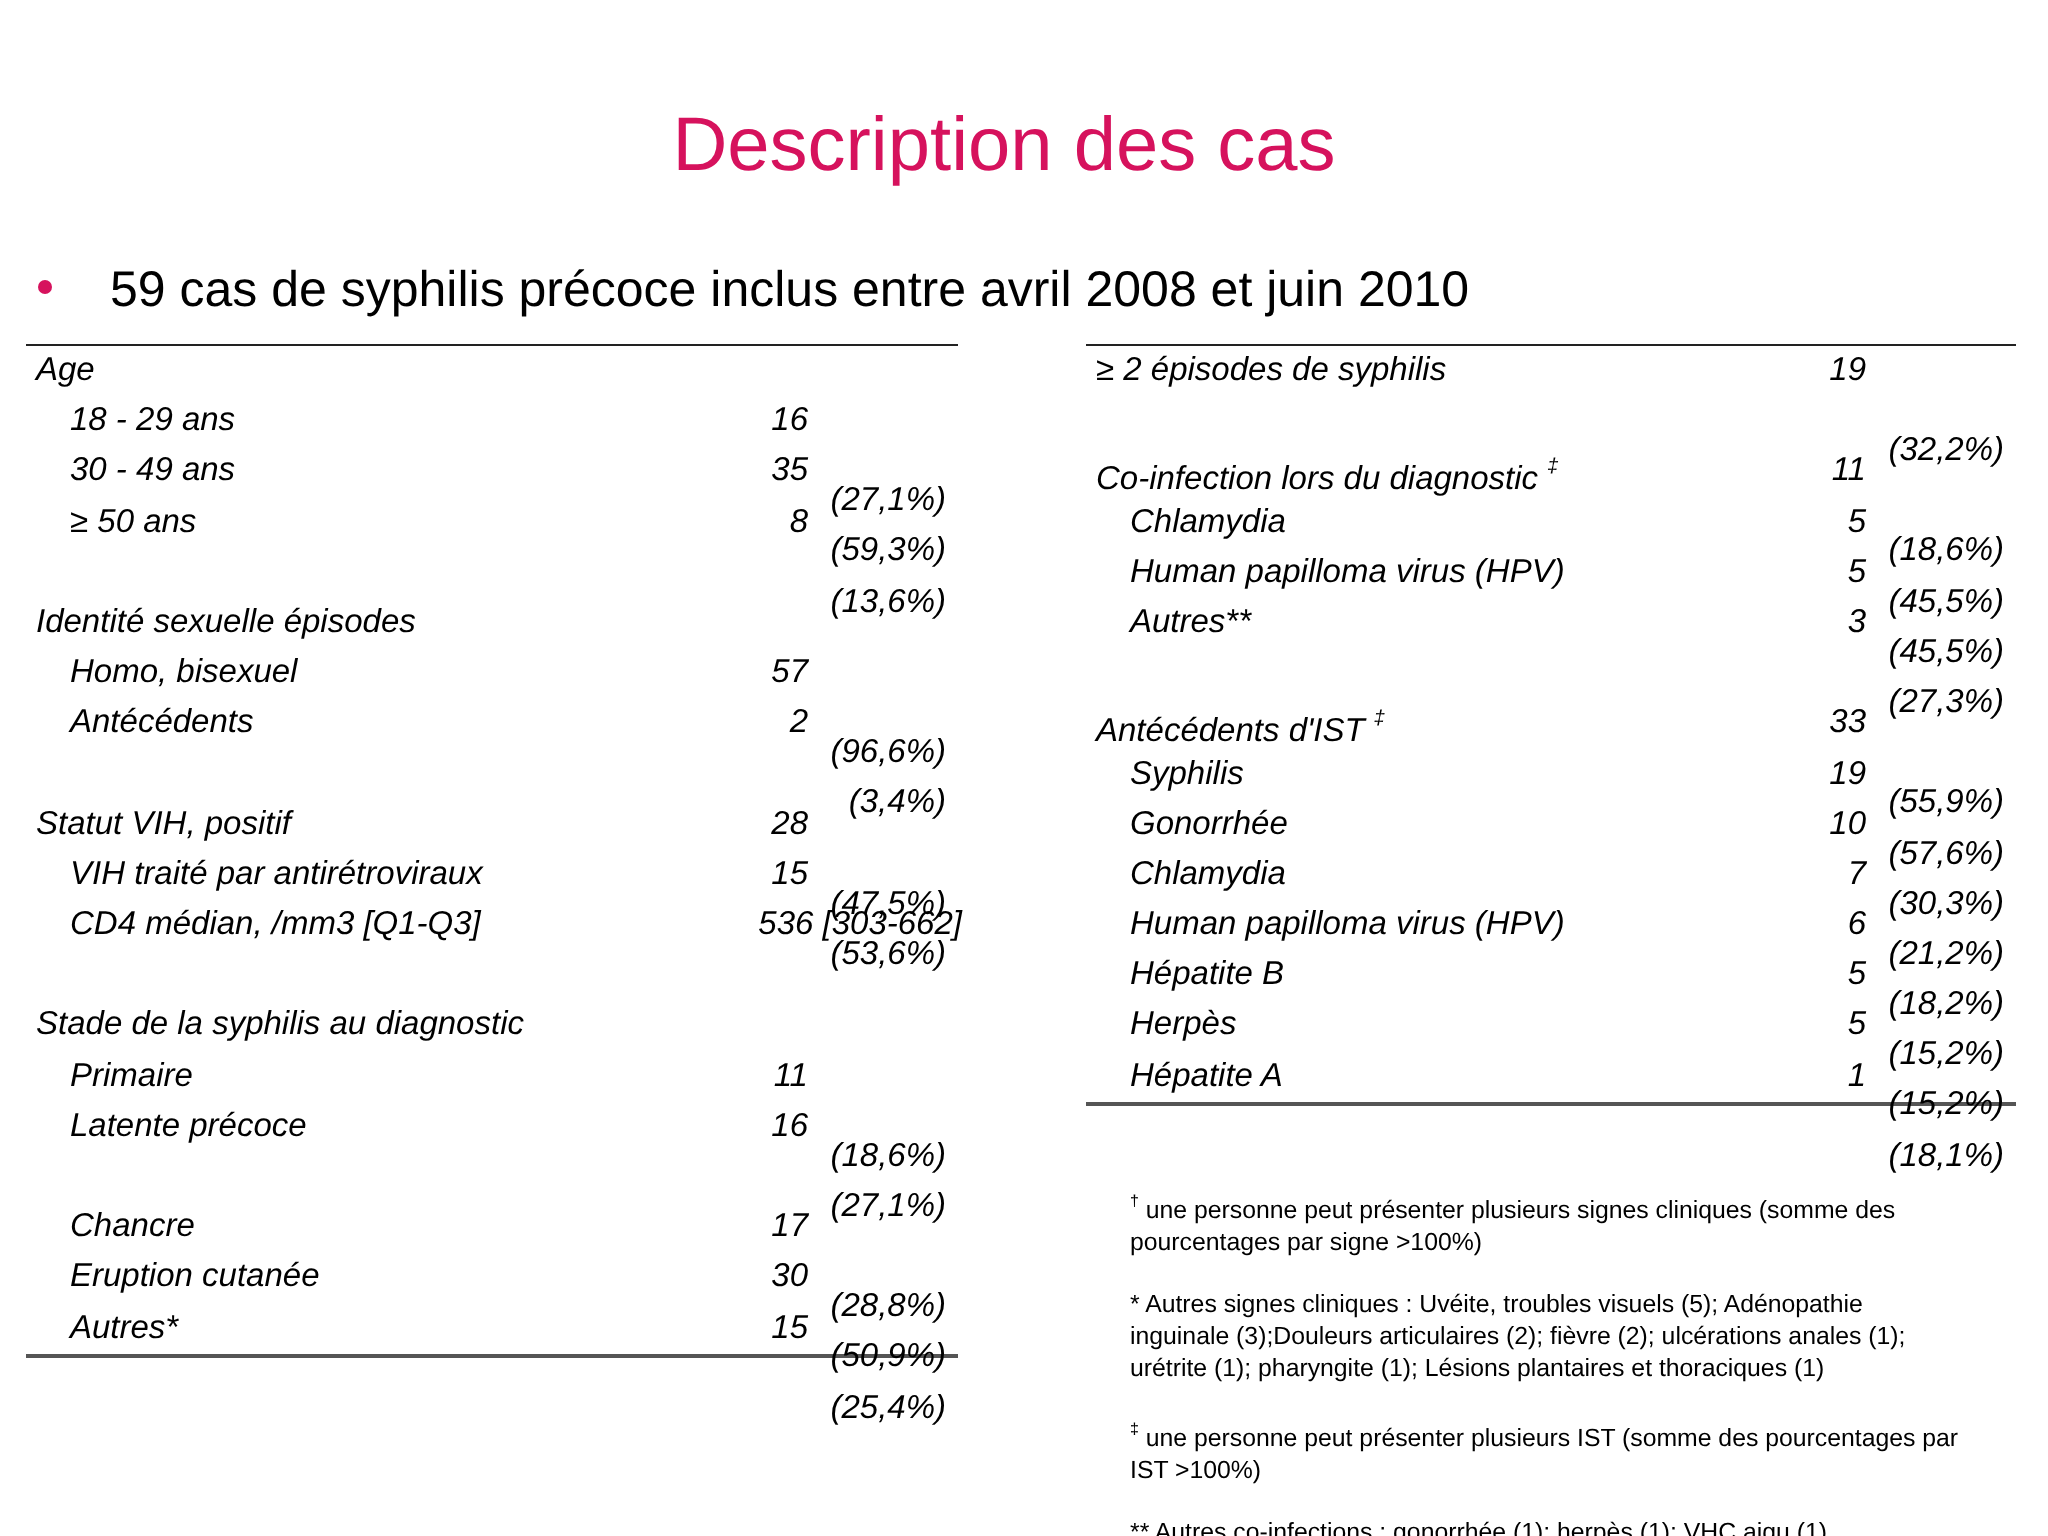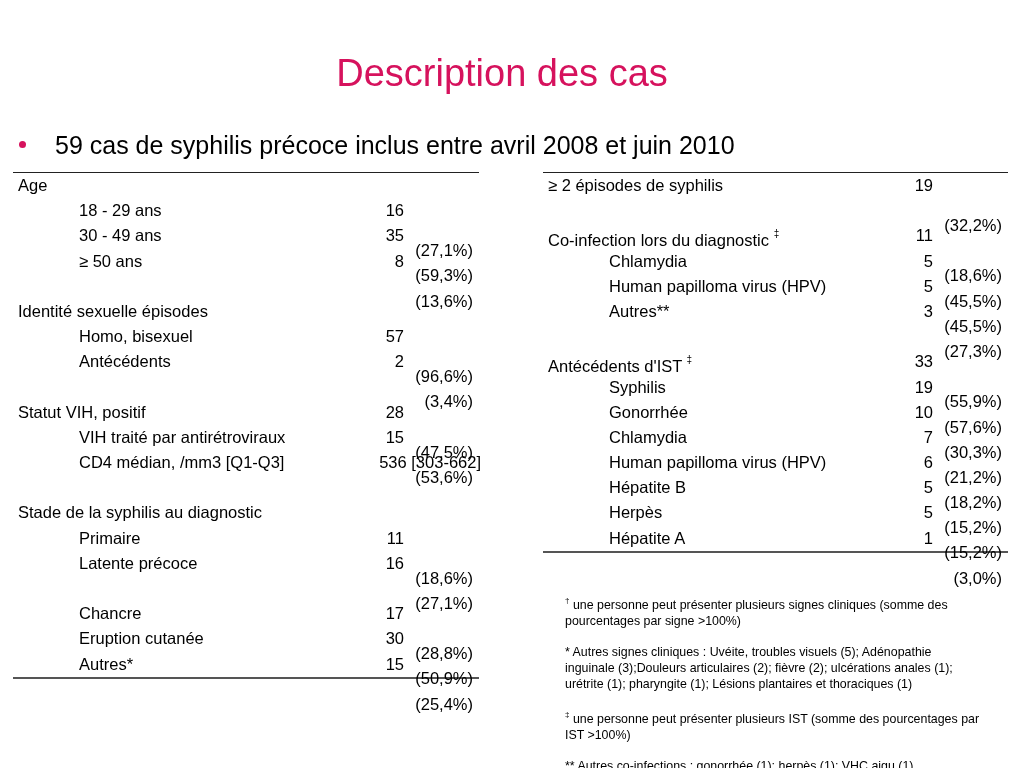--- a/index.html
+++ b/index.html
@@ -51,24 +51,25 @@
       border-bottom: 2px solid #555;
       font-size: 16.5px;
     }
     .tbl-left { left: 13px; top: 172px; width: 466px; }
     .tbl-right { left: 543px; top: 172px; width: 465px; }
     .row {
       position: relative;
       height: 25.2px;
       line-height: 25.2px;
       white-space: nowrap;
+      font-style: italic;
     }
     .row.gap { height: 25.2px; }
     .row .label { position: absolute; left: 5px; }
-    .row.sub .label { left: 22px; margin-left: 44px; }
+    .row.sub .label { left: 22px; }
     .row .n { position: absolute; right: 75px; }
     .row .pct { position: absolute; right: 6px; text-align: right; margin-top: 40px; }
     .row .wide { position: absolute; right: -2px; text-align: right; }
     sup { font-size: 10px; position: relative; top: -2px; }
     .notes {
       position: absolute;
       left: 549px;
       top: 578px;
       width: 450px;
       font-size: 12.4px;
@@ -230,21 +231,21 @@
       <span class="pct">(15,2%)</span>
     </div>
     <div class="row sub">
       <span class="label"><span>Herpès</span></span>
       <span class="n">5</span>
       <span class="pct">(15,2%)</span>
     </div>
     <div class="row sub">
       <span class="label"><span>Hépatite A</span></span>
       <span class="n">1</span>
-      <span class="pct">(3,0%)</span>
+      <span class="pct">(18,1%)</span>
     </div>
   </div>
 
 <div class="notes" id="notes">
     <p><sup>†</sup><span> une personne peut présenter plusieurs signes cliniques (somme des pourcentages par signe &gt;100%)</span></p>
     <p><span>* Autres signes cliniques : Uvéite, troubles visuels (5); Adénopathie inguinale (3);Douleurs articulaires (2); fièvre (2); ulcérations anales (1); urétrite (1); pharyngite (1); Lésions plantaires et thoraciques (1)</span></p>
     <p><sup>‡</sup><span> une personne peut présenter plusieurs IST (somme des pourcentages par IST &gt;100%)</span></p>
     <p><span>** Autres co-infections : gonorrhée (1); herpès (1); VHC aigu (1)</span></p>
   </div>
 

